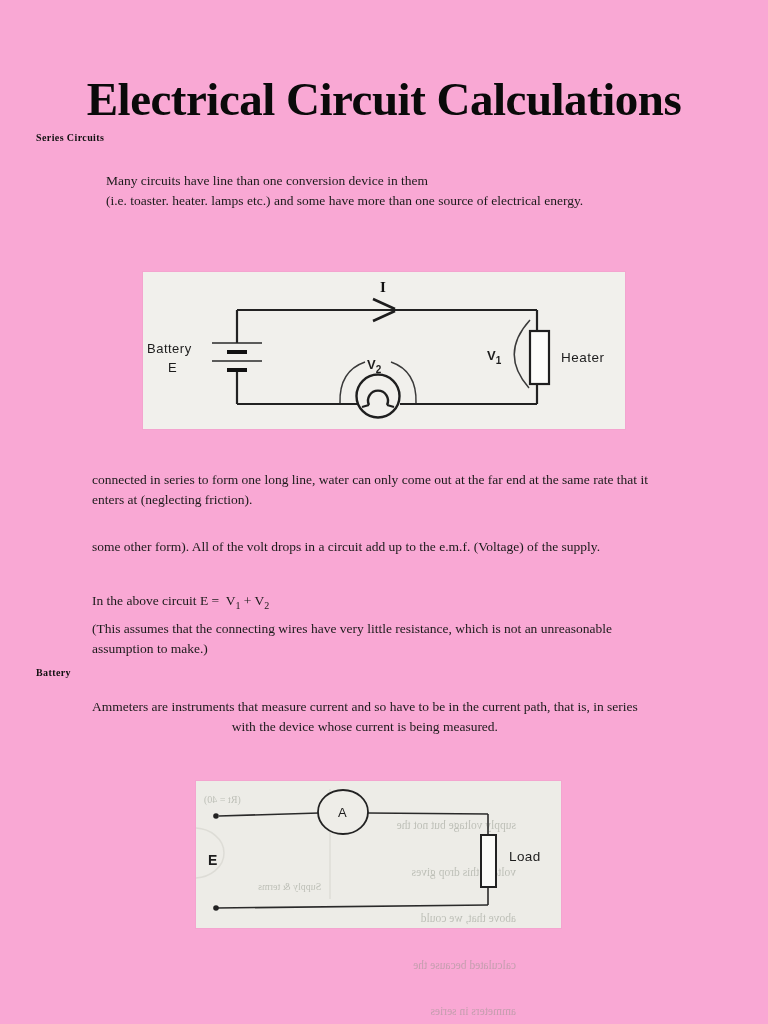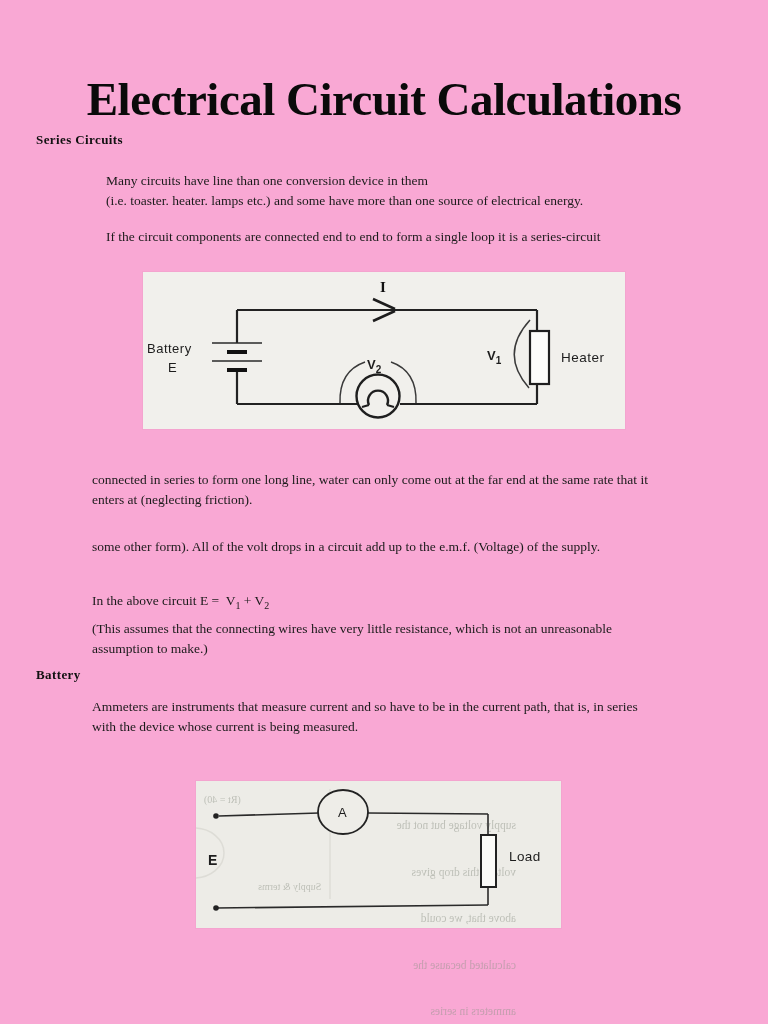--- a/index.html
+++ b/index.html
@@ -7,21 +7,21 @@
     position:relative; width:768px; height:1024px; background:#f9a8d4;
     font-family:"Liberation Serif", serif; color:#161616; overflow:hidden;
   }
   .abs{position:absolute;}
   .title{
     left:0; right:0; top:72px; text-align:center;
     font-size:47px; font-weight:bold; letter-spacing:-0.5px; color:#0a0a0a;
     white-space:pre;
   }
   .heading{
-    font-size:13px; font-weight:bold; letter-spacing:0.4px; color:#111;
+    font-size:10px; font-weight:bold; letter-spacing:0.4px; color:#111;
     white-space:pre;
   }
   .para{font-size:13.5px; line-height:19.5px; color:#1b1b1b;}
   .para .line{white-space:pre;}
   .p1{line-height:20px;}
   sub{font-size:10px; line-height:0;}
   .scan{
     position:absolute; box-shadow:0 0 0 1px rgba(0,0,0,0.02);
   }
   .scan1{background:#f1f0ec;}
@@ -41,23 +41,20 @@
 
   <div class="abs title">Electrical Circuit Calculations</div>
 
   <div class="abs heading" style="left:36px; top:132px;">Series Circuits</div>
 
   <div class="abs para p1" style="left:106px; top:171px;">
     <div class="line">Many circuits have line than one conversion device in them</div>
     <div class="line">(i.e. toaster. heater. lamps etc.) and some have more than one source of electrical energy.</div>
   </div>
 
-  <div class="abs para" style="left:106px; top:227px;">
-    <div class="line">If the circuit components are connected end to end to form a single loop it is a series-circuit</div>
-  </div>
 
   <div class="scan scan1" style="left:143px; top:272px; width:482px; height:157px;">
     <svg width="482" height="157" viewBox="0 0 482 157">
       <g stroke="#222222" stroke-width="2.2" fill="none">
         <path d="M94,38 H394"></path>
         <path d="M94,38 V71"></path>
         <path d="M94,98 V132"></path>
         <path d="M94,132 H214"></path>
         <path d="M257,132 H394"></path>
         <path d="M394,38 V59"></path>
@@ -105,21 +102,21 @@
     <div class="line"><span>In the above circuit E =  V</span><sub>1</sub><span> + V</span><sub>2</sub></div>
   </div>
 
   <div class="abs para" style="left:92px; top:619px;">
     <div class="line">(This assumes that the connecting wires have very little resistance, which is not an unreasonable</div>
     <div class="line">assumption to make.)</div>
   </div>
 
   <div class="abs heading" style="left:36px; top:667px;">Battery</div>
 
-  <div class="abs para" style="left:92px; top:697px;">
+  <div class="abs para" style="left:92px; top:697px;text-align:center;">
     <div class="line">Ammeters are instruments that measure current and so have to be in the current path, that is, in series</div>
     <div class="line">with the device whose current is being measured.</div>
   </div>
 
   <div class="scan scan2" style="left:196px; top:781px; width:365px; height:147px;">
 
     <div class="ghost ghost-sm" style="left:8px; top:13px;">(Rt = 40)</div>
 
     <div class="ghost ghost-main" style="left:160px; top:6px; width:160px;">
       <div>supply voltage but not the</div>

